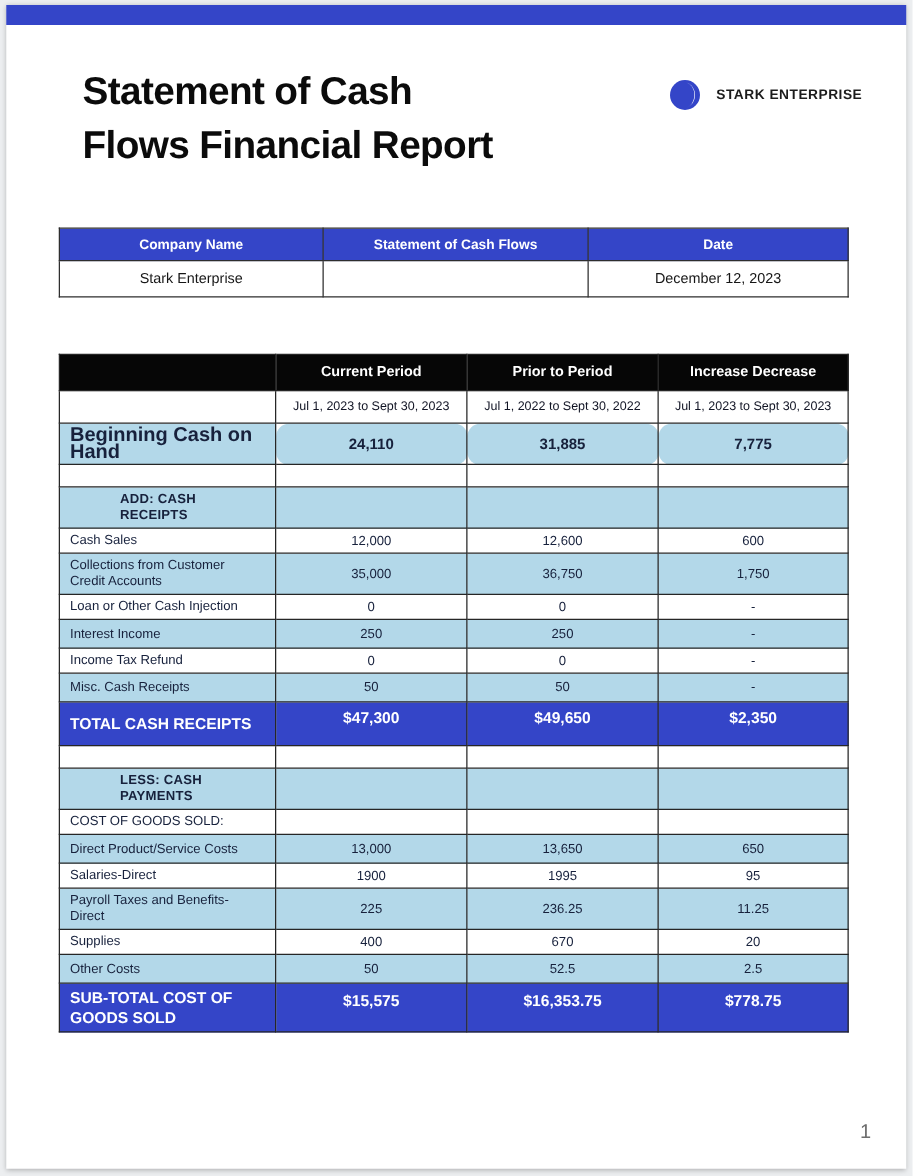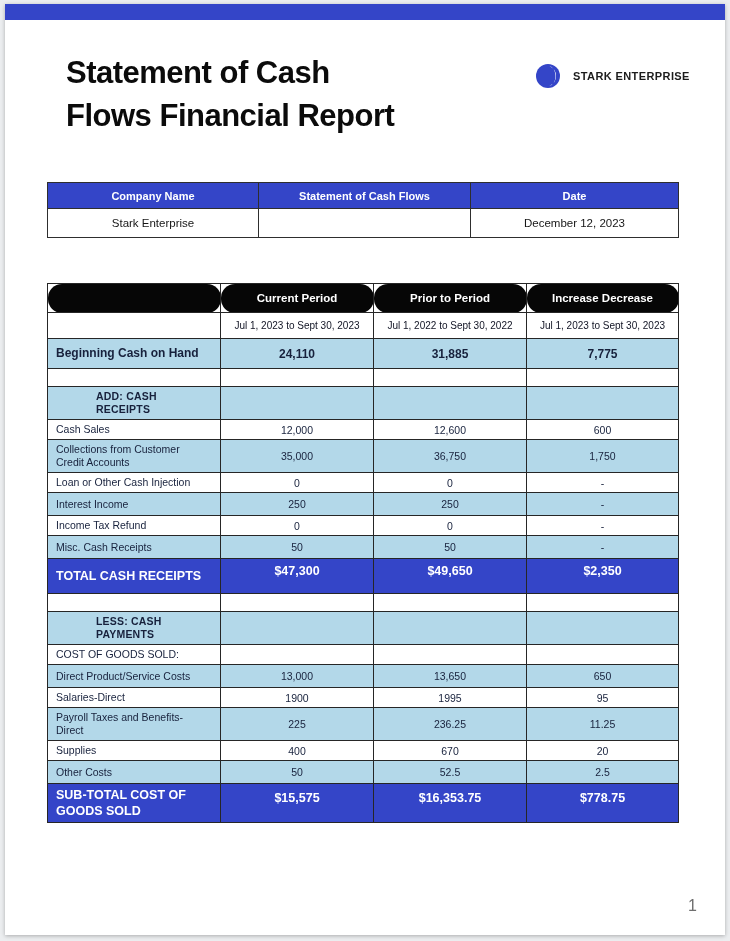--- a/index.html
+++ b/index.html
@@ -93,35 +93,34 @@
   }
   .main-table .c-val {
     text-align:center;
     font-size:10.5px;
   }
   .r-header td {
     background:#060606;
     color:#ffffff !important;
     font-weight:700;
     height:29px;
-    border-radius:14px;
   }
   .r-header .c-val { font-size:11.5px; }
   .r-dates td {
     background:#ffffff;
     height:26px;
   }
   .r-dates .c-val { font-size:10px; color:#111424; }
   .r-light-bold td {
     background:#b3d8e9;
     font-weight:700;
     height:30px;
   }
-  .r-light-bold .c-label { font-size:12px; }
-  .r-light-bold .c-val { font-size:12px; }
+  .r-light-bold .c-label { font-size:16px; }
+  .r-light-bold .c-val { font-size:12px;border-radius:10px; }
   .r-white td { background:#ffffff; height:18px; }
   .r-light td { background:#b3d8e9; height:23px; }
   .r-light-section td { background:#b3d8e9; height:22px; }
   .r-light-section .c-label { font-weight:700; font-size:10.5px; letter-spacing:0.2px;padding-left:48px; }
   .r-total td {
     background:#3445c8;
     color:#ffffff !important;
     font-weight:700;
     height:25px;
     padding-top:5px;

